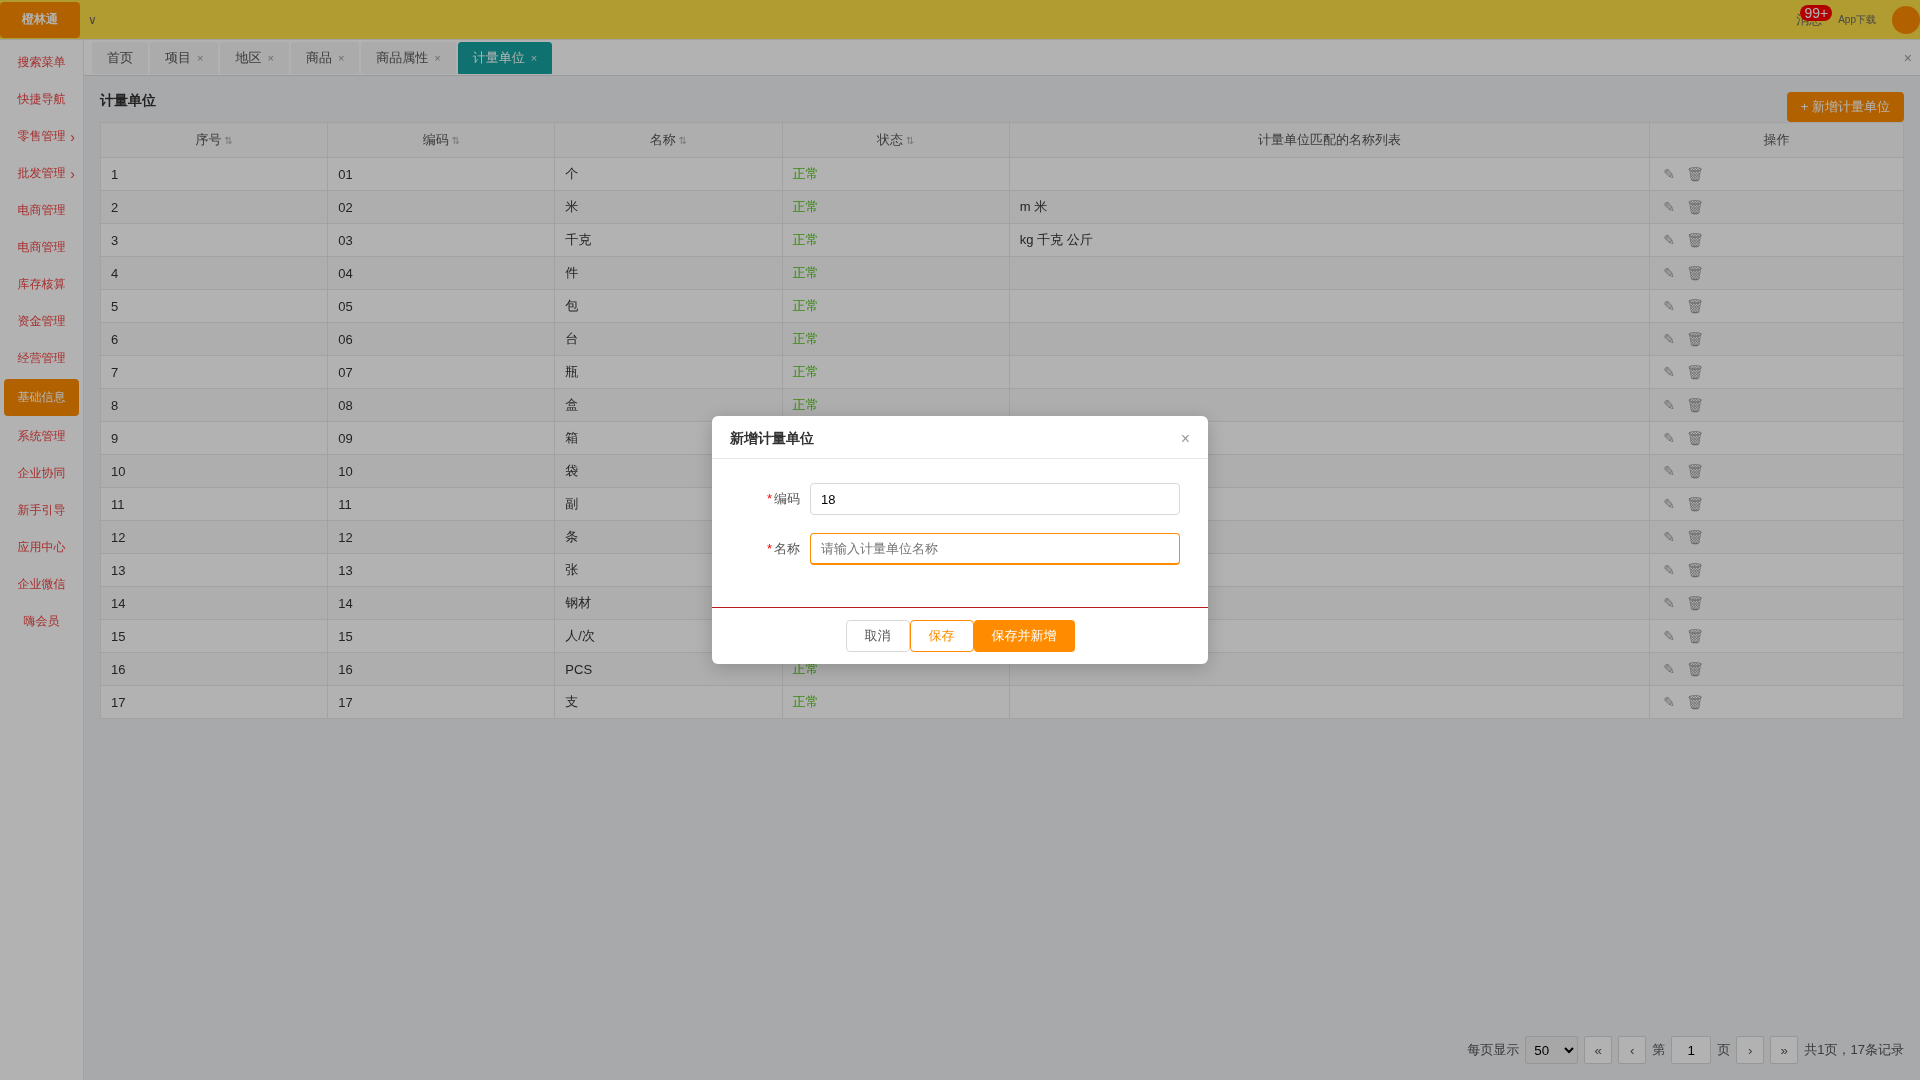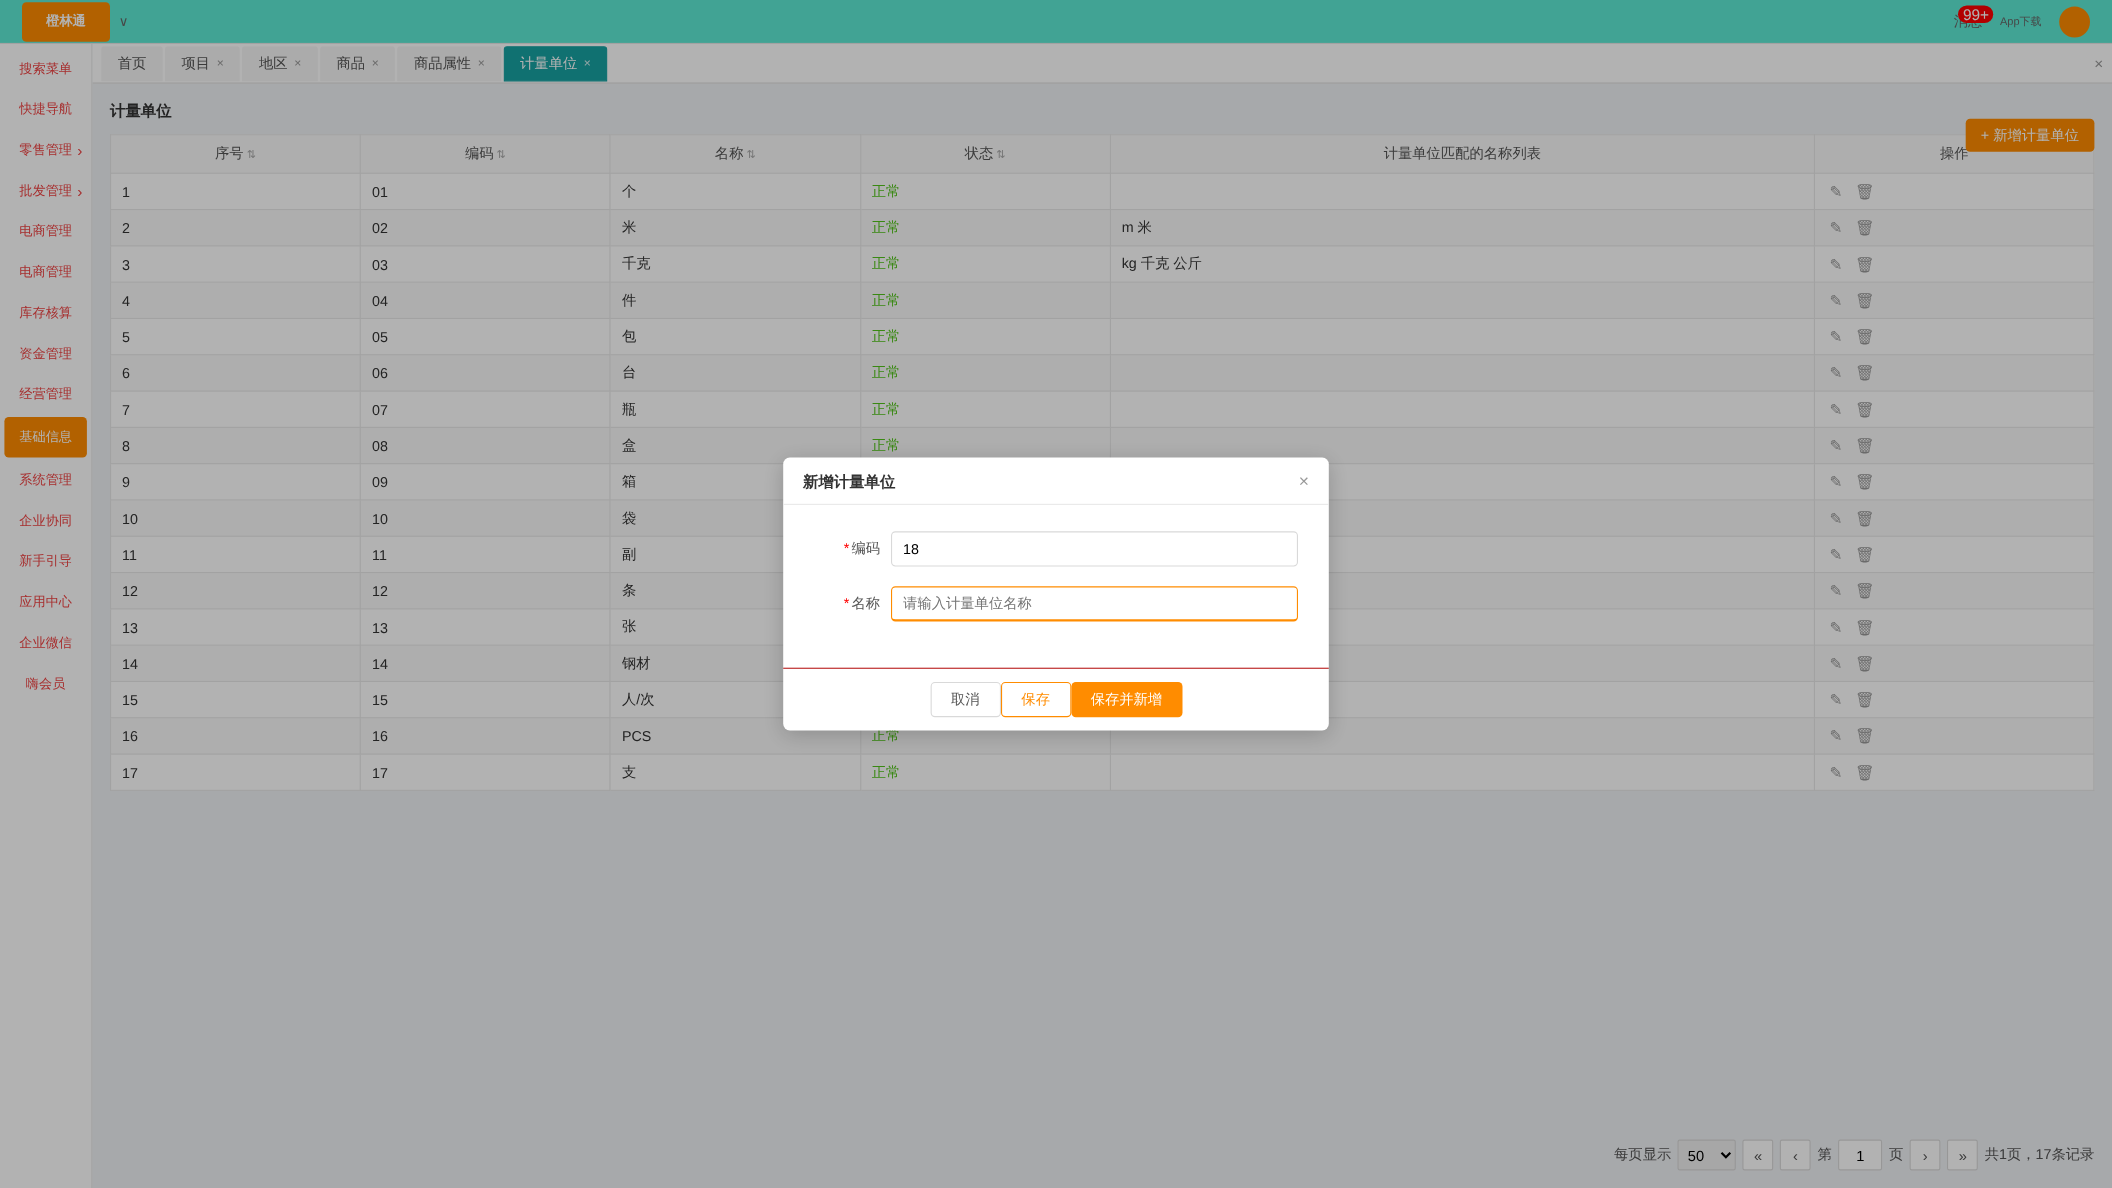--- a/index.html
+++ b/index.html
@@ -1,19 +1,19 @@
 <!DOCTYPE html>
 <html><head>
   <meta charset="utf-8">
   <style>
     * { box-sizing: border-box; margin: 0; padding: 0; }
     body { font-family: 'Microsoft YaHei', Arial, sans-serif; font-size: 13px; background: #f0f2f5; color: #333; height: 1080px; width: 1920px; overflow: hidden; display: flex; flex-direction: column; }
 
     
-    .top-bar { height: 40px; background: #5eead4; display: flex; align-items: center; padding: 0 20px; border-bottom: 1px solid #e8e8e8; flex-shrink: 0; }
+    .top-bar { height: 40px; background: #fde047; display: flex; align-items: center; padding: 0 0; border-bottom: 1px solid #e8e8e8; flex-shrink: 0; }
     .top-bar-logo { width: 80px; height: 36px; background: #ff8c00; border-radius: 4px; display: flex; align-items: center; justify-content: center; color: white; font-size: 12px; font-weight: bold; }
     .top-bar-dropdown { margin-left: 8px; color: #666; font-size: 12px; cursor: pointer; }
     .top-bar-right { margin-left: auto; display: flex; align-items: center; gap: 16px; }
     .top-bar-msg { position: relative; cursor: pointer; color: #666; font-size: 13px; }
     .badge { position: absolute; top: -6px; right: -10px; background: #f00; color: #fff; border-radius: 8px; font-size: 14px; padding: 0 4px; min-width: 16px; text-align: center; }
     .top-bar-app { color: #666; font-size: 10px; cursor: pointer; }
     .top-bar-avatar { width: 28px; height: 28px; background: #ff8c00; border-radius: 50%; }
 
     
     .main-layout { display: flex; flex: 1; overflow: hidden; }
@@ -33,21 +33,21 @@
     .tab.active { background: #17a2a2; color: #fff; border-color: #17a2a2; }
     .tab .close-x { font-size: 11px; color: rgba(255,255,255,0.8); cursor: pointer; }
     .tab.inactive .close-x { color: #999; }
     .tab-close-all { margin-left: auto; color: #999; cursor: pointer; font-size: 14px; }
 
     
     .page-content { flex: 1; padding: 16px; overflow: auto; position: relative; }
     .page-title { font-size: 14px; font-weight: bold; color: #333; margin-bottom: 12px; }
 
     
-    .add-btn { position: absolute; top: 16px; right: 16px; background: #ff8c00; color: #fff; border: none; padding: 6px 14px; border-radius: 4px; cursor: pointer; font-size: 13px; margin-top: 16px; }
+    .add-btn { position: absolute; top: 16px; right: 16px; background: #ff8c00; color: #fff; border: none; padding: 6px 14px; border-radius: 4px; cursor: pointer; font-size: 13px; }
 
     
     .data-table { width: 100%; border-collapse: collapse; background: #fff; border: 1px solid #e8e8e8; }
     .data-table th { background: #fafafa; border: 1px solid #e8e8e8; padding: 8px 10px; font-weight: 500; color: #555; font-size: 13px; text-align: center; white-space: nowrap; }
     .data-table td { border: 1px solid #e8e8e8; padding: 7px 10px; font-size: 13px; color: #333; }
     .data-table tr:nth-child(even) { background: #fafafa; }
     .status-normal { color: #52c41a; }
     .action-icons { display: flex; gap: 8px; }
     .action-icon { width: 18px; height: 18px; display: inline-flex; align-items: center; justify-content: center; cursor: pointer; color: #999; font-size: 14px; }
 

